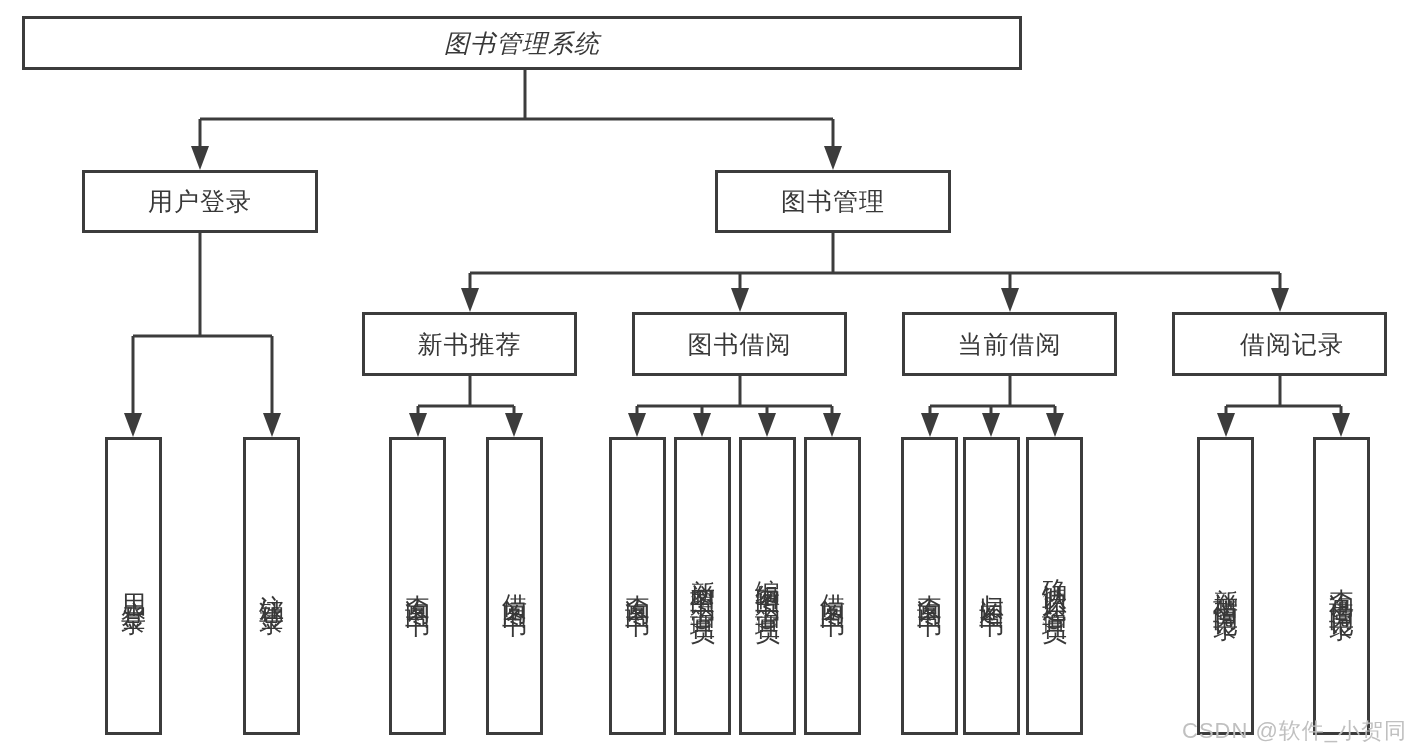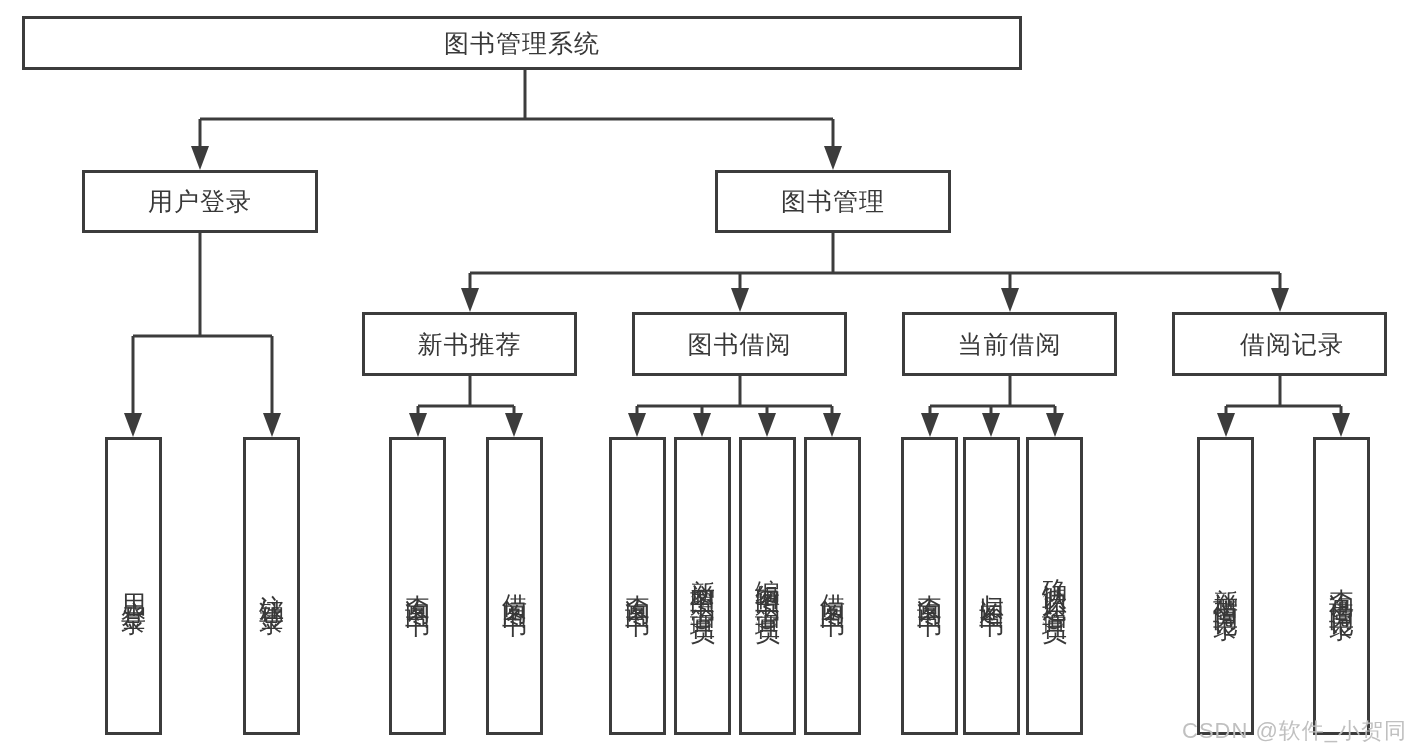--- a/index.html
+++ b/index.html
@@ -14,21 +14,21 @@
     position:absolute;
     box-sizing:border-box;
     border:3px solid #3c3c3c;
     background:#ffffff;
     color:#383838;
     display:flex;align-items:center;justify-content:center;
     z-index:2;
     text-align:center;
   }
   .h-label{font-size:25px;letter-spacing:1px;line-height:1;}
-  .root-box{left:22px;top:16px;width:1000px;height:54px;font-size:26px;}
+  .root-box{left:22px;top:16px;width:1000px;height:54px;font-size:26px;font-style:italic;}
   .l2-box{height:63px;width:236px;top:170px;}
   .l3-box{height:64px;width:215px;top:312px;}
   .leaf{top:437px;width:57px;height:298px;}
   .leaf .v-label{
     writing-mode:vertical-rl;
     text-orientation:mixed;
     font-size:25px;
     letter-spacing:6px;
     line-height:1;
     white-space:nowrap;

